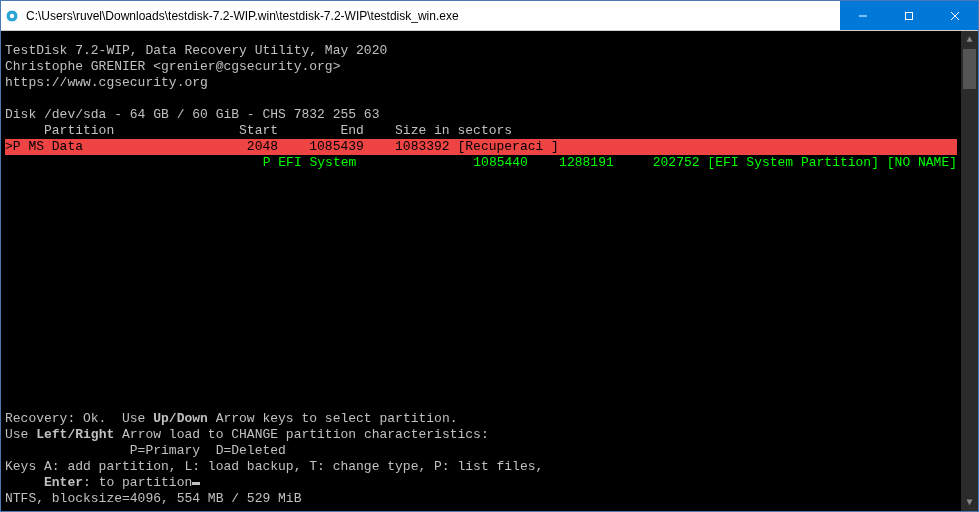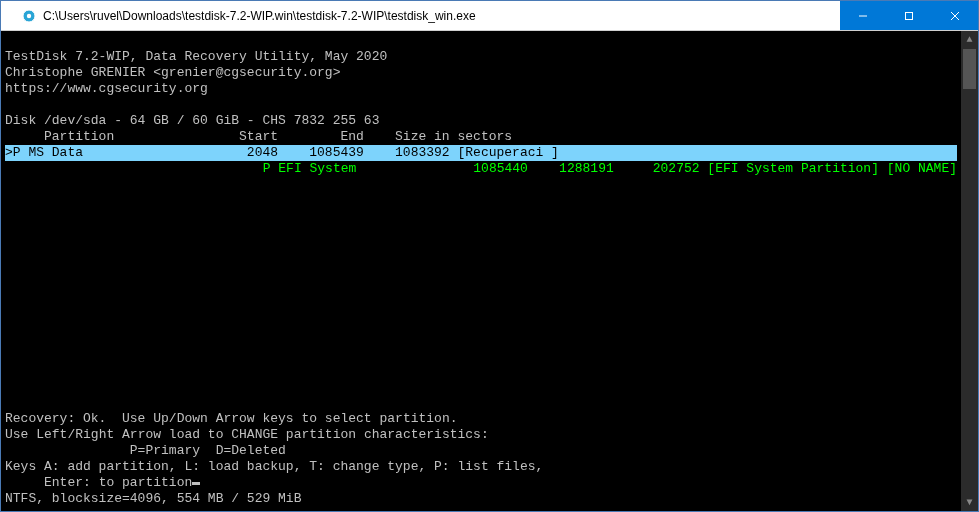--- a/index.html
+++ b/index.html
@@ -16,21 +16,21 @@
     display: flex;
     flex-direction: column;
     background: #000;
     border: 1px solid #4a7ab5;
   }
   .titlebar {
     height: 30px;
     background: #fff;
     display: flex;
     align-items: center;
-    padding-left: 20px;
+    padding-left: 3px;
     border-bottom: 1px solid #d0d0d0;
   }
   .titlebar .app-icon {
     width: 16px; height: 16px;
     margin-right: 6px;
     display: flex; align-items: center; justify-content: center;
   }
   .titlebar .app-icon svg { width: 16px; height: 16px; }
   .titlebar .title {
     flex: 1;
@@ -52,21 +52,21 @@
     flex: 1;
     display: flex;
     background: #000;
   }
   .console {
     flex: 1;
     background: #000;
     color: #c0c0c0;
     font-size: 13px;
     line-height: 16px;
-    padding: 18px 4px;
+    padding: 12px 4px;
     white-space: pre;
     font-family: Consolas, 'Courier New', monospace;
     position: relative;
   }
   .scrollbar {
     width: 17px;
     background: #2b2b2b;
     position: relative;
   }
   .scrollbar .thumb {
@@ -82,41 +82,41 @@
     height: 17px;
     display: flex; align-items:center; justify-content:center;
     color: #888;
     font-size: 10px;
   }
   .scrollbar .arrow.up { top: 0; }
   .scrollbar .arrow.down { bottom: 0; }
 
   .partition-row { display: block; }
   .partition-row.selected {
-    background: #7dd3fc;
+    background: #ef4444;
     color: #000;
   }
   .partition-row.green-text { color: #00ff00; text-align: right; }
 
   .footer {
     position: absolute;
     bottom: 4px;
     left: 4px;
     right: 4px;
   }
   .cursor {
     display: inline-block;
     width: 8px;
     height: 3px;
     background: #c0c0c0;
     vertical-align: baseline;
     position: relative;
     top: -1px;
   }
-  b { font-weight: normal; }
+  b { font-weight: bold; }
 </style>
 </head>
 <body>
 
 <div class="window">
   <div class="titlebar">
     <span class="app-icon">
       <svg viewBox="0 0 16 16">
         <circle cx="8" cy="8" r="6" fill="#2aa5d6" stroke="#fff" stroke-width="1"></circle>
         <circle cx="8" cy="8" r="2.2" fill="#fff"></circle>

